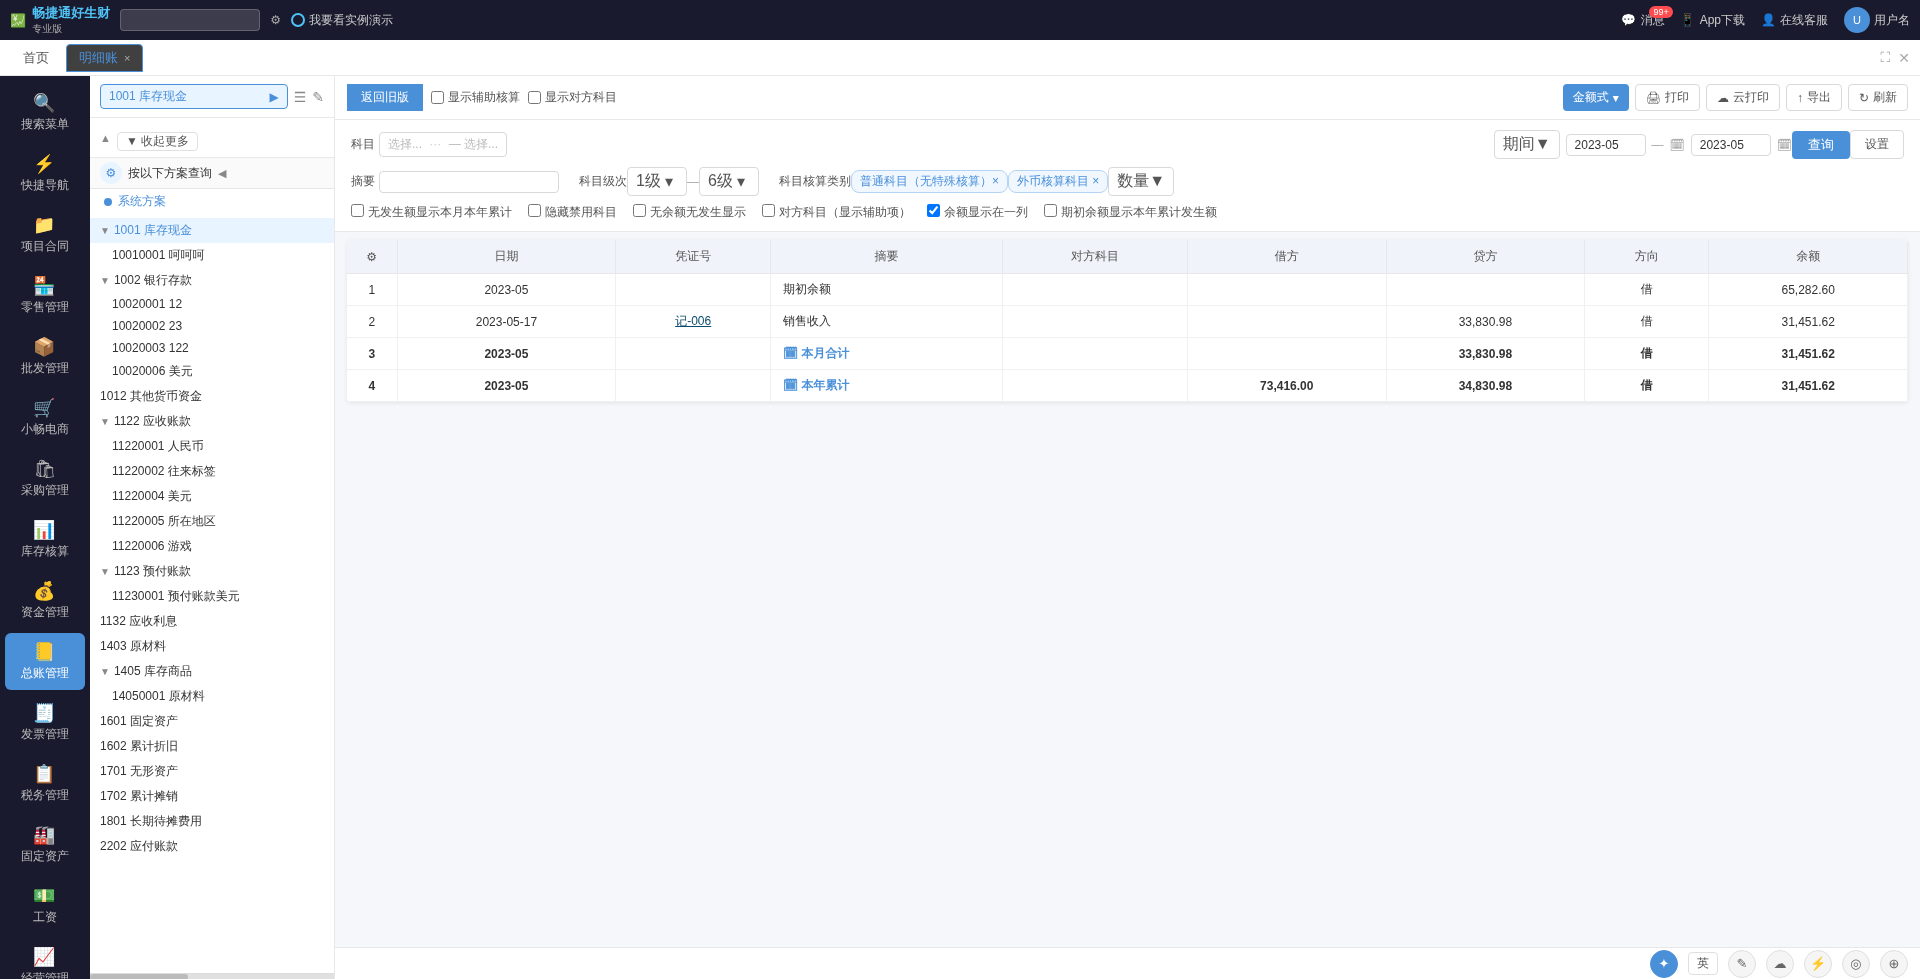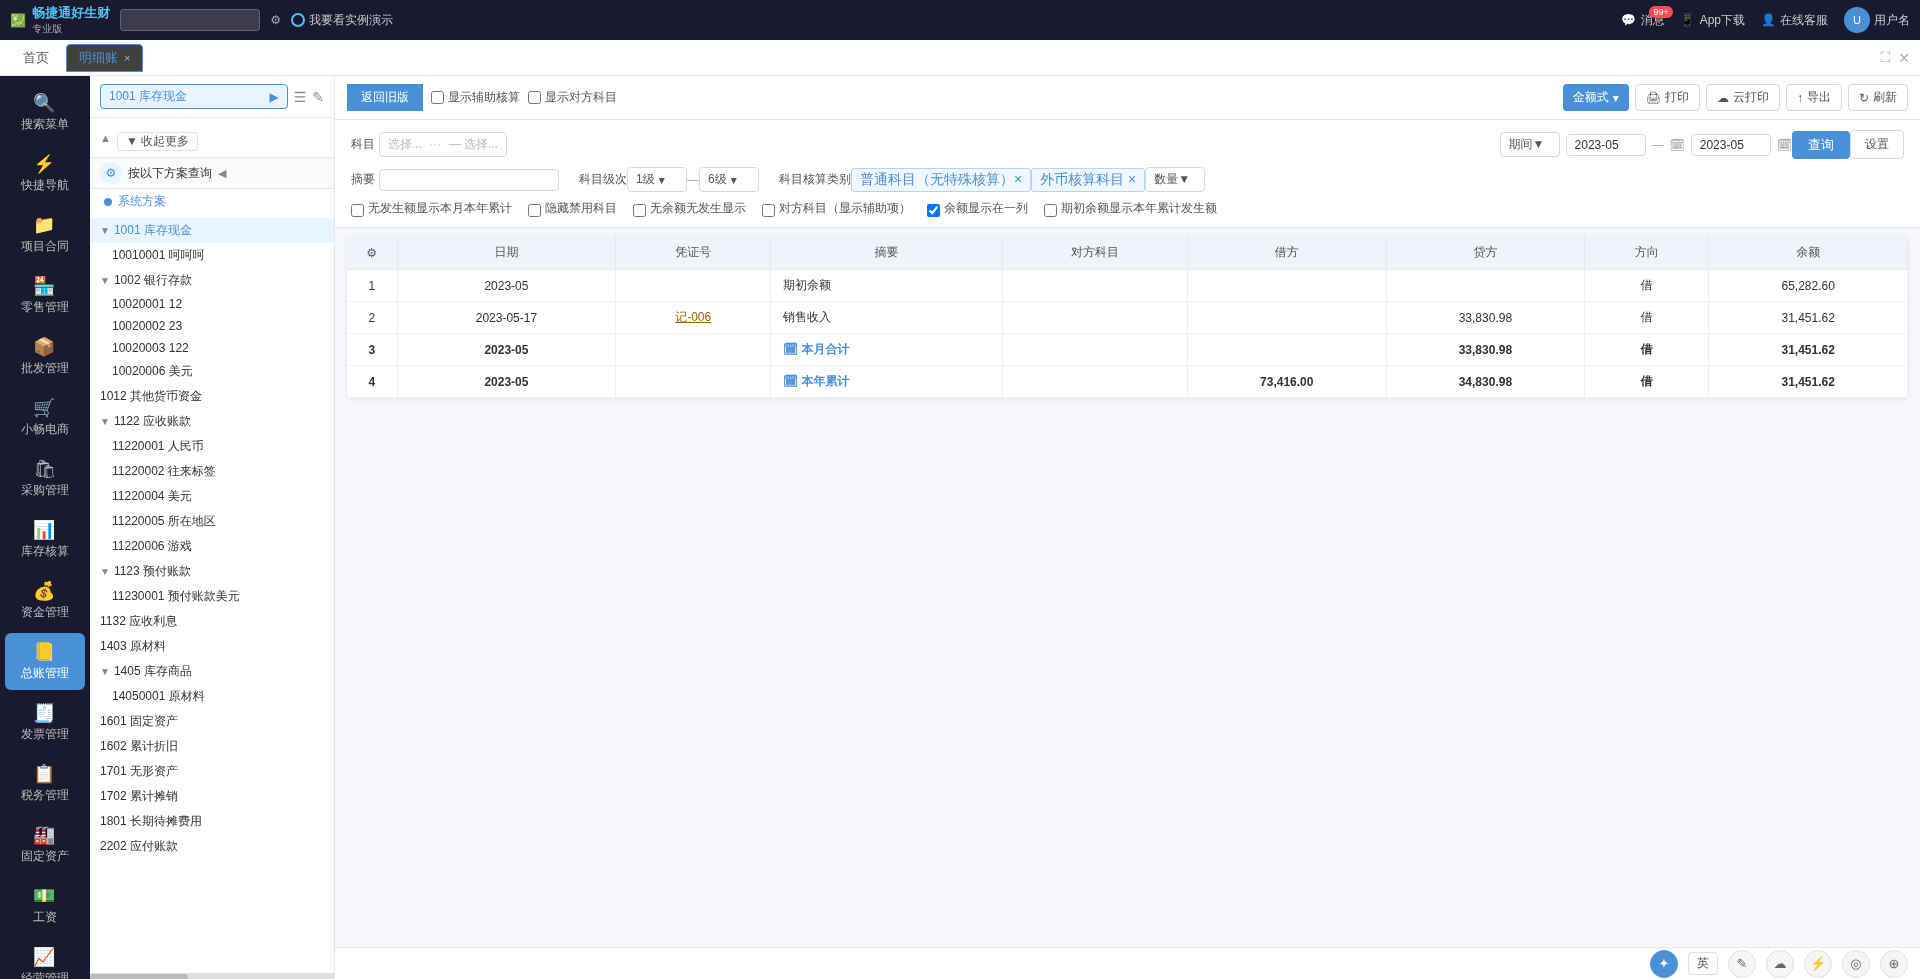--- a/index.html
+++ b/index.html
@@ -327,21 +327,21 @@
       border-radius: 4px;
       padding: 3px 8px;
       font-size: 12px;
       color: #888;
       min-width: 100px;
     }
     .filter-select {
       border: 1px solid #d9d9d9;
       border-radius: 4px;
       padding: 3px 8px;
-      font-size: 12px;
+      font-size: 16px;
       color: #555;
       min-width: 60px;
       display: flex;
       align-items: center;
       gap: 4px;
       cursor: pointer;
     }
     .filter-dash { color: #aaa; }
     .filter-date {
       display: flex;
@@ -353,36 +353,36 @@
       border-radius: 4px;
       padding: 3px 8px;
       font-size: 12px;
       color: #333;
       width: 80px;
     }
     .tag-item {
       background: #f0f7ff;
       border: 1px solid #b3d4f5;
       color: #4a90d9;
-      border-radius: 3px;
+      border-radius: 8px;
       padding: 2px 8px;
-      font-size: 14px;
+      font-size: 12px;
       display: flex;
       align-items: center;
       gap: 4px;
     }
     .check-row {
       display: flex;
       align-items: center;
       gap: 16px;
       flex-wrap: wrap;
     }
     .check-item {
       display: flex;
-      align-items: flex-end;
+      align-items: flex-start;
       gap: 4px;
       font-size: 12px;
       color: #555;
     }
     .check-item input[type=checkbox] { cursor: pointer; }
     .btn-query {
       background: #4a90d9;
       color: #fff;
       border: none;
       border-radius: 4px;
@@ -430,21 +430,21 @@
     .data-table td {
       padding: 7px 12px;
       font-size: 12px;
       color: #333;
       border-bottom: 1px solid #f0f0f0;
       border-right: 1px solid #f0f0f0;
       text-align: center;
     }
     .data-table tr.bold td { font-weight: bold; }
     .data-table td.left { text-align: left; }
-    .data-table td.link { color: #a16207; cursor: pointer; text-decoration: underline; }
+    .data-table td.link { color: #0c4a6e; cursor: pointer; text-decoration: underline; }
     .data-table td.icon-cell { color: #4a90d9; }
     .gear-icon-cell { color: #888; font-size: 14px; }
 
     
     .bottom-bar {
       height: 32px;
       background: #fff;
       border-top: 1px solid #e8e8e8;
       display: flex;
       align-items: center;

